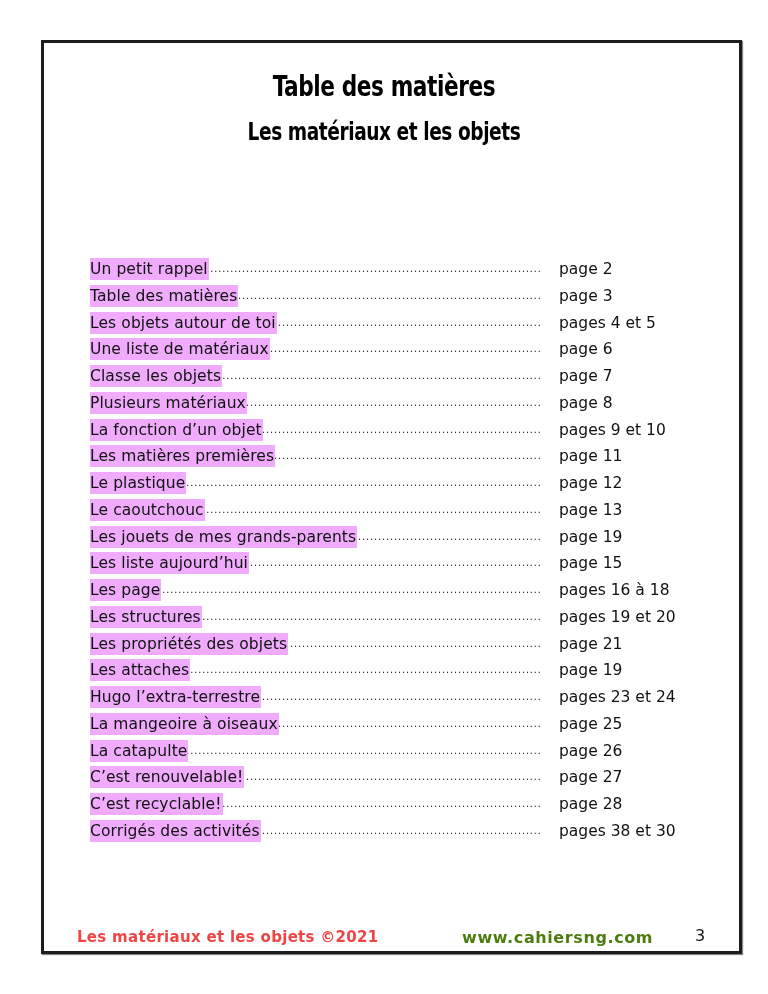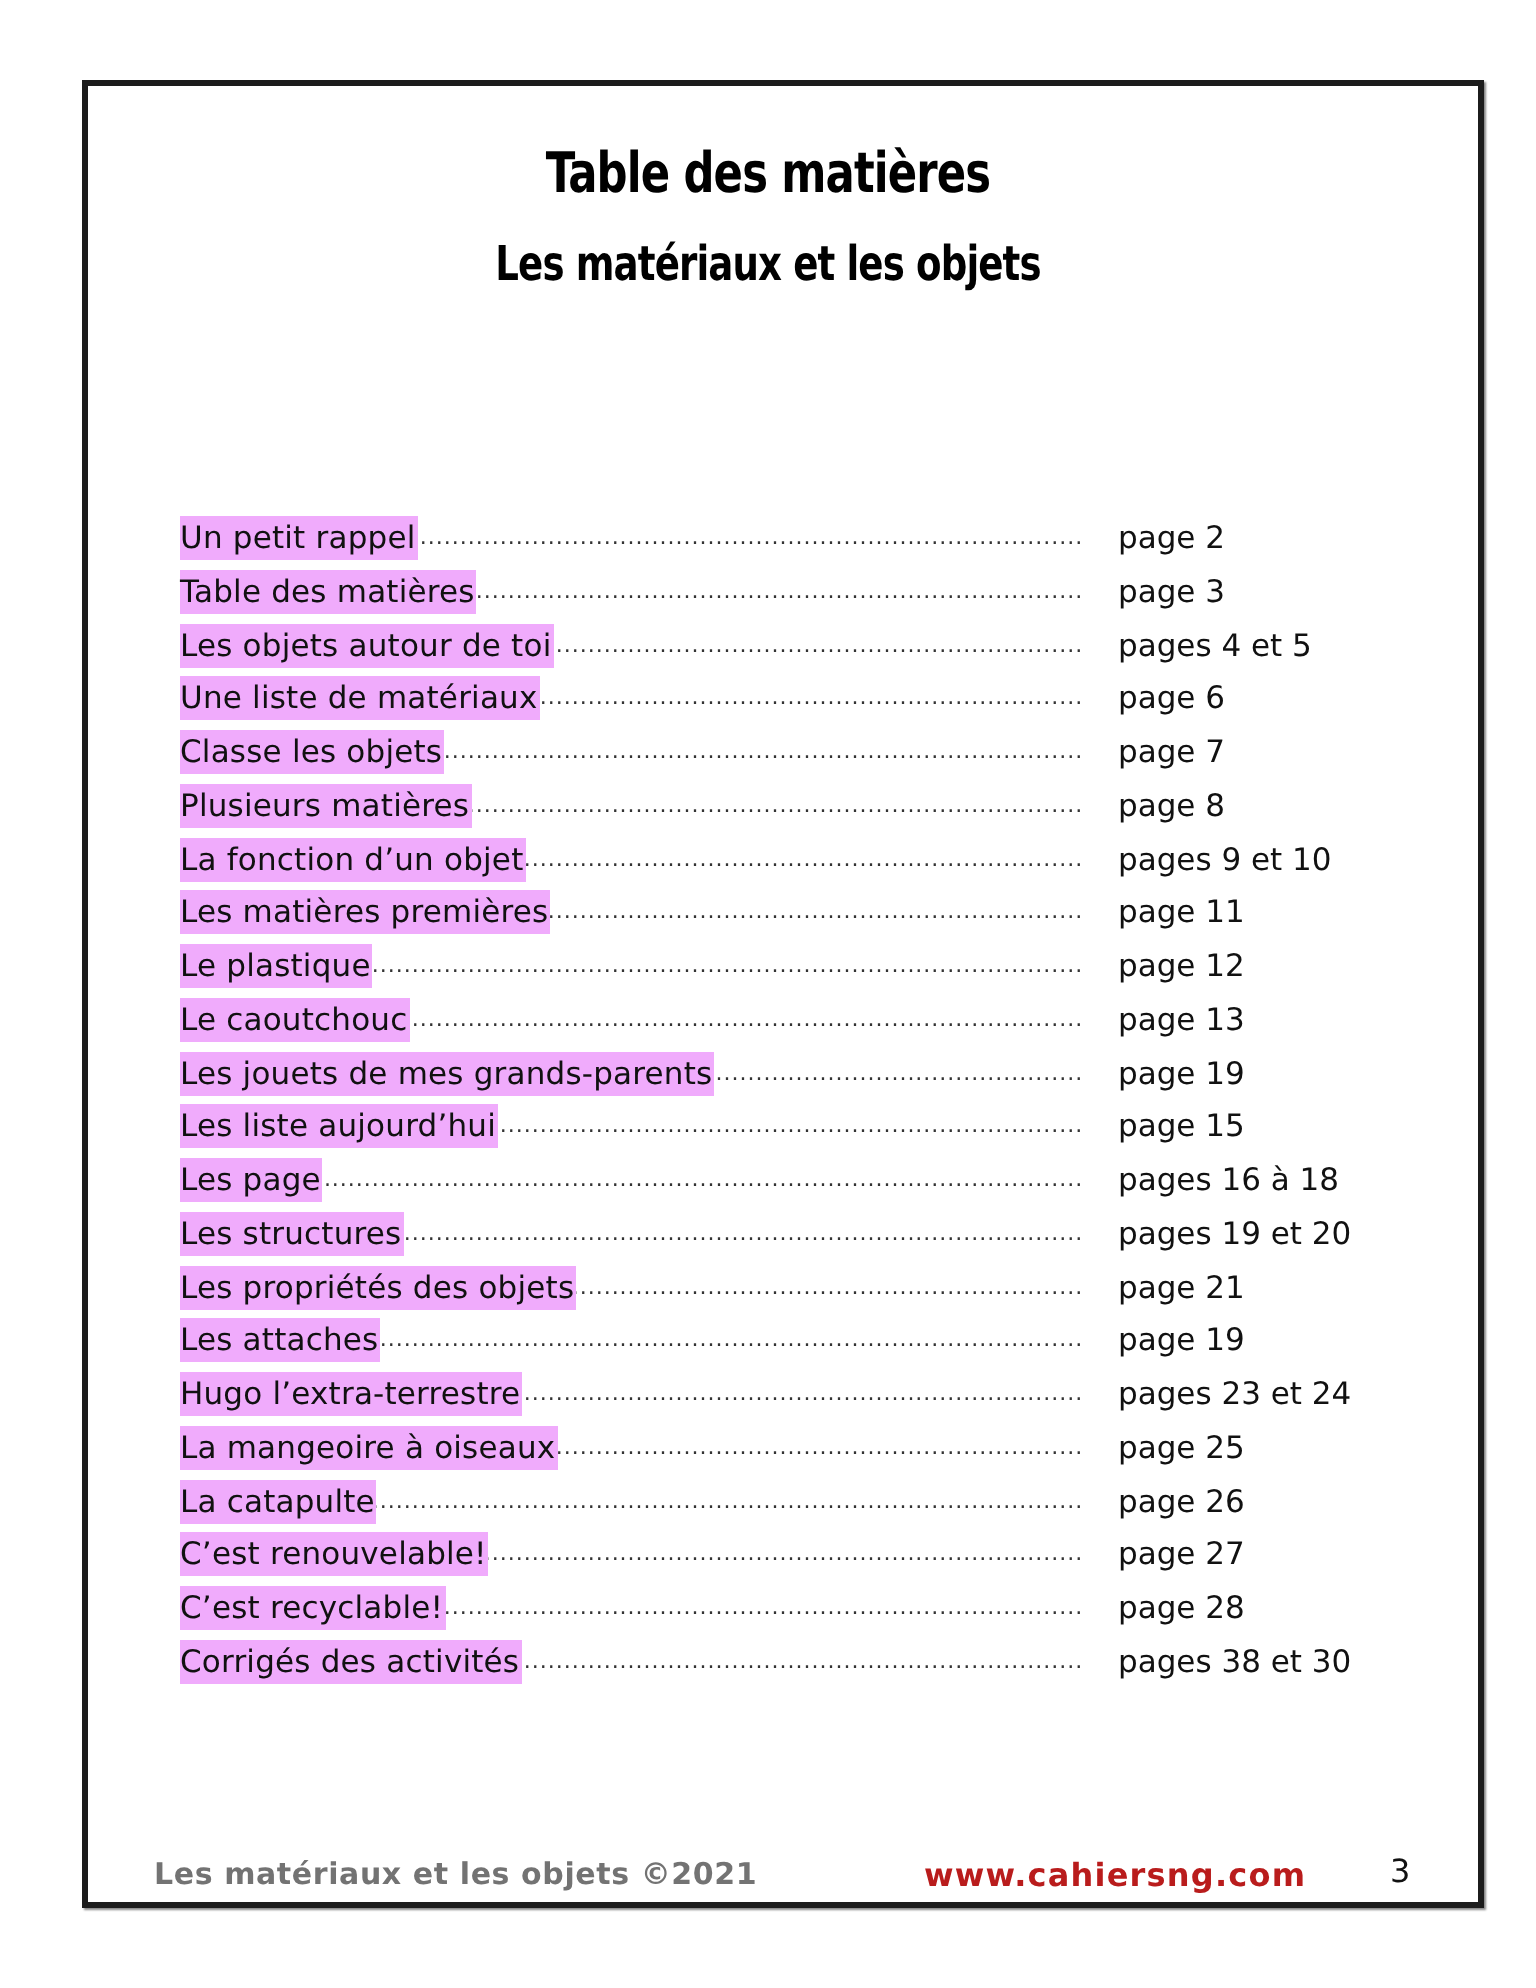--- a/index.html
+++ b/index.html
@@ -6,22 +6,22 @@
   body { width:768px; height:994px; position:relative; overflow:hidden; font-family:"DejaVu Sans", sans-serif; color:#111; }
   .frame { position:absolute; left:41px; top:40px; width:695px; height:908px; border:3px solid #1c1c1c; box-shadow:1px 1px 1px #888; }
   .title { position:absolute; left:0; width:768px; text-align:center; font-family:"DejaVu Sans Condensed","DejaVu Sans", sans-serif; font-weight:bold; color:#000; letter-spacing:-0.5px; }
   .t1 { top:70px; font-size:28px; transform:scaleX(0.86); }
   .t2 { top:118px; font-size:24px; transform:scaleX(0.86); }
   .toc { position:absolute; left:90px; top:258px; width:590px; }
   .row { position:relative; height:26.76px; line-height:22px; font-size:15.5px; white-space:nowrap; }
   .label { position:absolute; left:0; top:0; background:#f0abfc; padding-right:1px; z-index:2; letter-spacing:0.1px; }
   .leader { position:absolute; left:0; width:450px; top:0; overflow:hidden; color:#333; letter-spacing:0.5px; font-size:11px; line-height:22px; z-index:1; }
   .pages { position:absolute; left:453px; top:0;margin-left:16px; }
-  .footer-left { position:absolute; left:77px; top:928px; font-size:15px; font-weight:bold; color:#737373; letter-spacing:0.3px; }
-  .footer-url { position:absolute; left:462px; top:928px; font-size:16px; font-weight:bold; color:#b91c1c; letter-spacing:0.6px; }
+  .footer-left { position:absolute; left:77px; top:928px; font-size:15px; font-weight:bold; color:#ef4444; letter-spacing:0.3px; }
+  .footer-url { position:absolute; left:462px; top:928px; font-size:16px; font-weight:bold; color:#4d7c0f; letter-spacing:0.6px; }
   .page-num { position:absolute; left:695px; top:926px; font-size:16px; color:#111; }
 </style>
 </head>
 <body>
 
 <div class="frame"></div>
 
 <div class="title t1">Table des matières</div>
 <div class="title t2">Les matériaux et les objets</div>
 
@@ -46,21 +46,21 @@
       <span class="label">Une liste de matériaux</span>
       <span class="pages">page 6</span>
     </div>
     <div class="row">
       <span class="leader">..........................................................................................................................................................................</span>
       <span class="label">Classe les objets</span>
       <span class="pages">page 7</span>
     </div>
     <div class="row">
       <span class="leader">..........................................................................................................................................................................</span>
-      <span class="label">Plusieurs matières</span>
+      <span class="label">Plusieurs matériaux</span>
       <span class="pages">page 8</span>
     </div>
     <div class="row">
       <span class="leader">..........................................................................................................................................................................</span>
       <span class="label">La fonction d’un objet</span>
       <span class="pages">pages 9 et 10</span>
     </div>
     <div class="row">
       <span class="leader">..........................................................................................................................................................................</span>
       <span class="label">Les matières premières</span>

